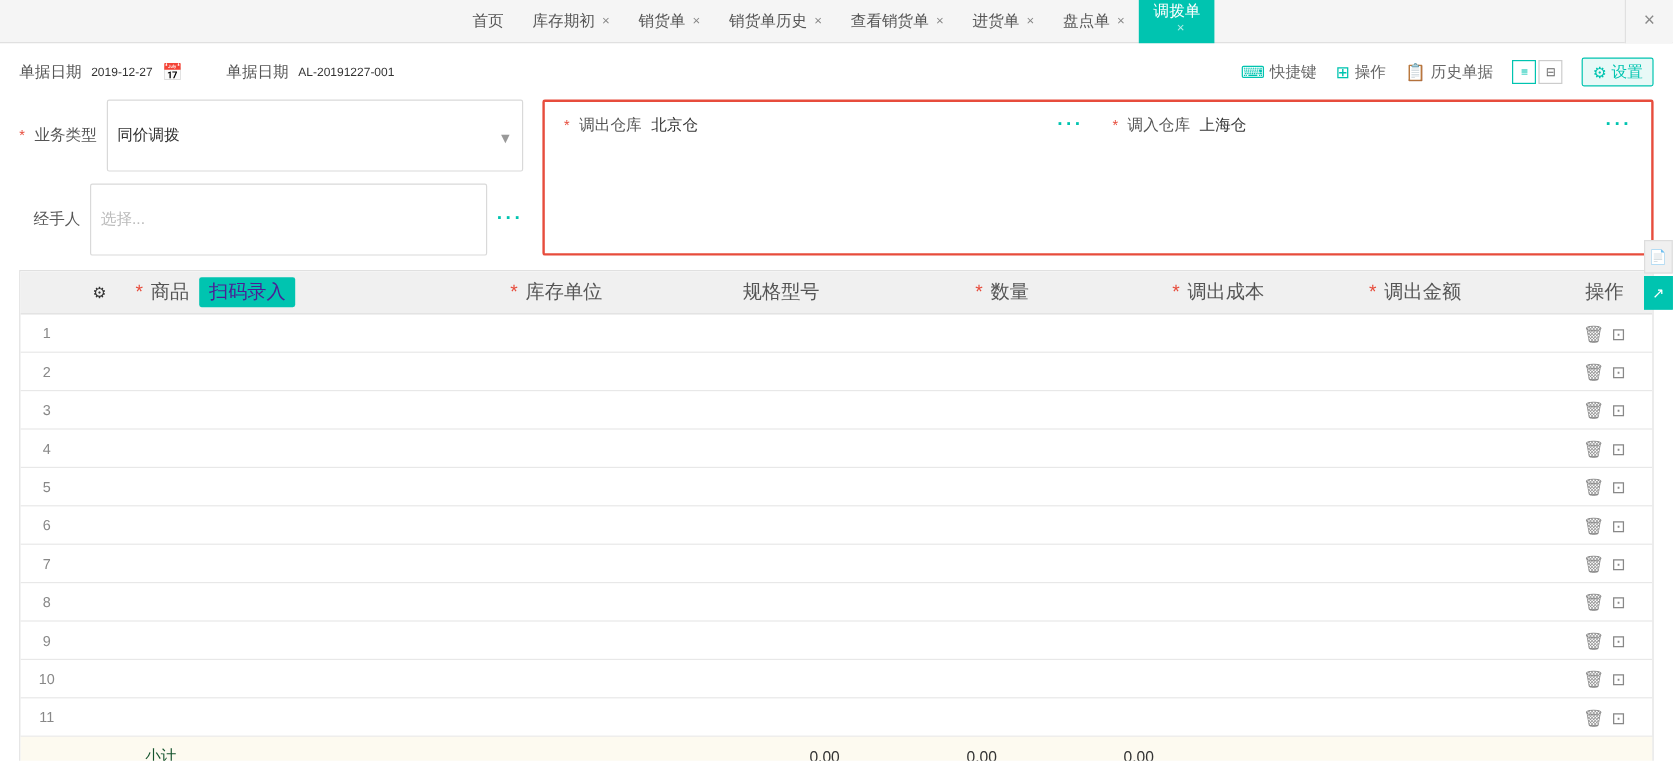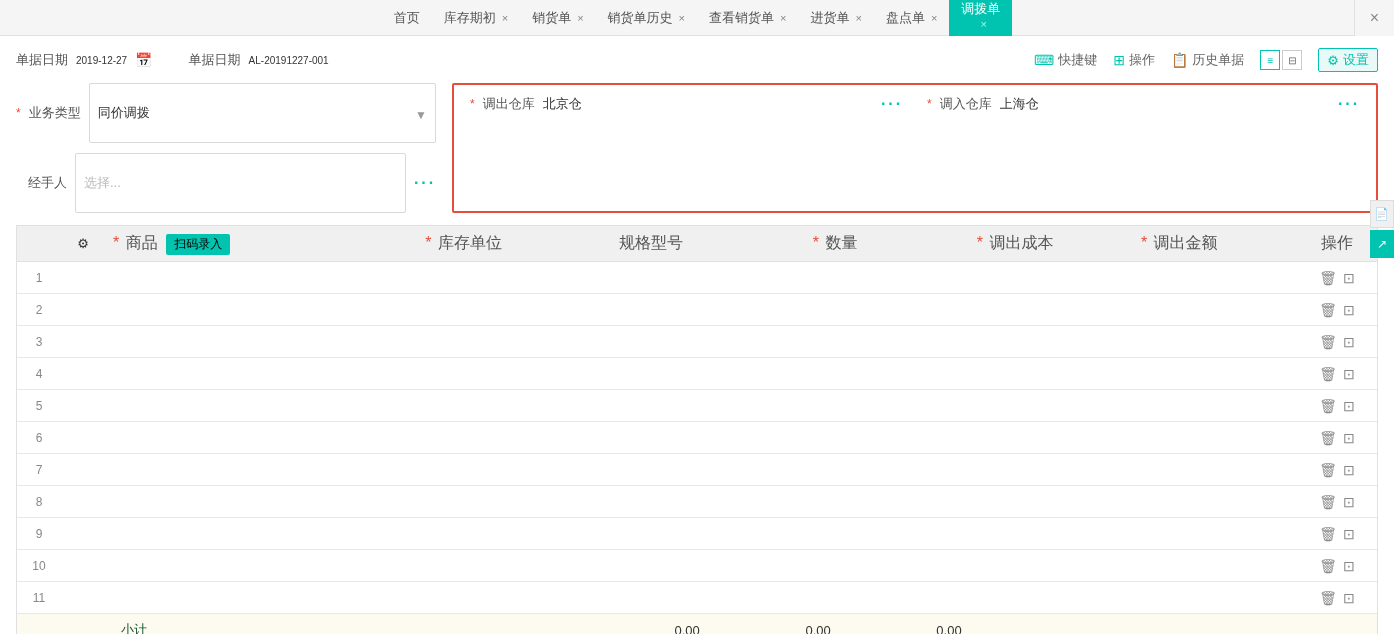--- a/index.html
+++ b/index.html
@@ -260,25 +260,25 @@
       min-width: 80px;
       text-align: center;
     }
     .col-header-text {
       font-size: 16px;
       color: #555;
     }
     .col-header-text .req { color: #e74c3c; margin-right: 2px; }
     .scan-btn {
       background: #00c4b0;
-      color: #000000;
+      color: #4c1d95;
       border: none;
       padding: 2px 8px;
       border-radius: 2px;
-      font-size: 12px;
+      font-size: 16px;
       cursor: pointer;
       margin-left: 4px;
     }
     .op-icons {
       display: flex;
       align-items: center;
       justify-content: center;
       gap: 6px;
     }
     .op-icon {

